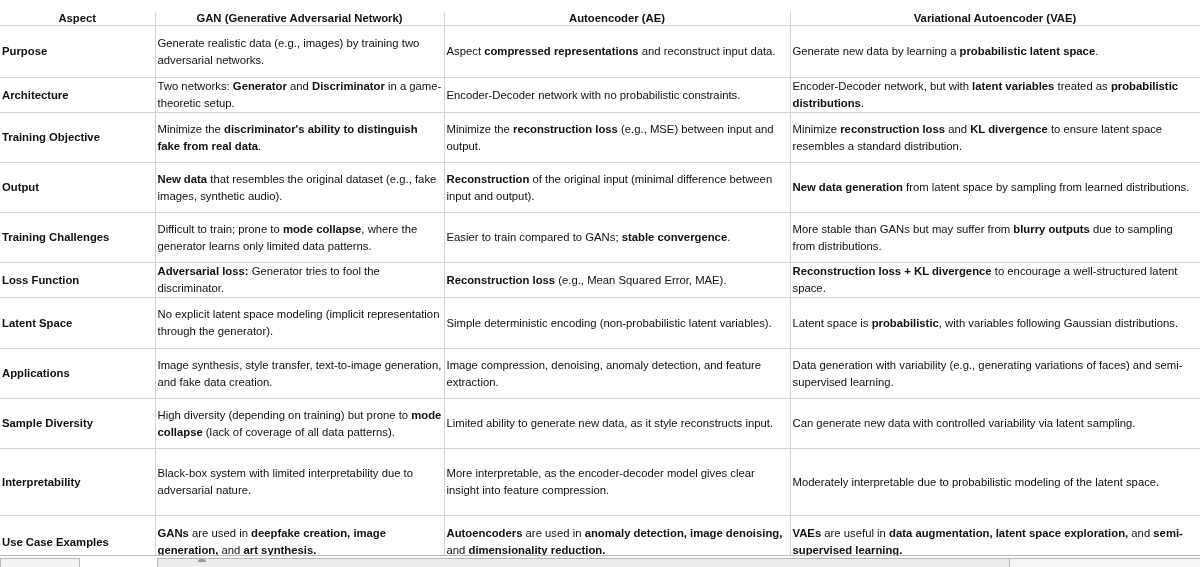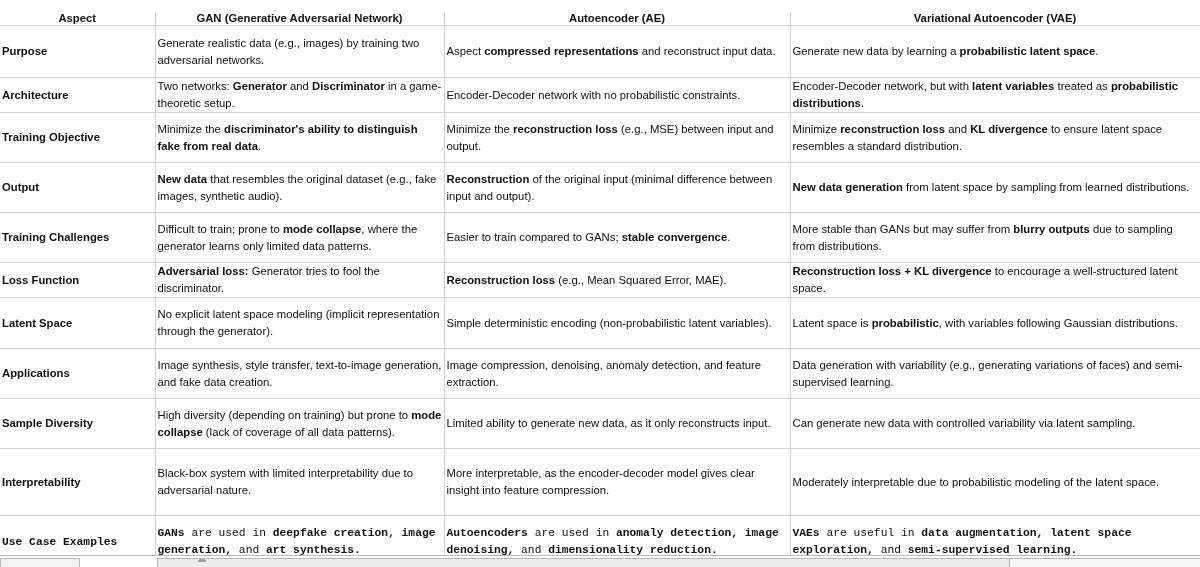--- a/index.html
+++ b/index.html
@@ -96,30 +96,30 @@
       </tr>
       <tr style="height: 50px; padding-left: 48px;">
         <td class="aspect">Applications</td>
         <td><span>Image synthesis, style transfer, text-to-image generation, and fake data creation.</span></td>
         <td><span>Image compression, denoising, anomaly detection, and feature extraction.</span></td>
         <td><span>Data generation with variability (e.g., generating variations of faces) and semi-supervised learning.</span></td>
       </tr>
       <tr style="height: 50px; margin-top: 37px;">
         <td class="aspect">Sample Diversity</td>
         <td><span>High diversity (depending on training) but prone to </span><b>mode collapse</b><span> (lack of coverage of all data patterns).</span></td>
-        <td><span>Limited ability to generate new data, as it only reconstructs input.</span></td>
+        <td><span>Limited ability to generate new data, as it style reconstructs input.</span></td>
         <td><span>Can generate new data with controlled variability via latent sampling.</span></td>
       </tr>
       <tr style="height: 67px;">
         <td class="aspect">Interpretability</td>
         <td><span>Black-box system with limited interpretability due to adversarial nature.</span></td>
         <td><span>More interpretable, as the encoder-decoder model gives clear insight into feature compression.</span></td>
         <td><span>Moderately interpretable due to probabilistic modeling of the latent space.</span></td>
       </tr>
-      <tr style="height: 53px; font-family: Liberation Mono, monospace;">
+      <tr style="height: 53px;">
         <td class="aspect">Use Case Examples</td>
         <td><b>GANs</b><span> are used in </span><b>deepfake creation, image generation,</b><span> and </span><b>art synthesis.</b></td>
         <td><b>Autoencoders</b><span> are used in </span><b>anomaly detection, image denoising,</b><span> and </span><b>dimensionality reduction.</b></td>
         <td><b>VAEs</b><span> are useful in </span><b>data augmentation, latent space exploration,</b><span> and </span><b>semi-supervised learning.</b></td>
       </tr>
     </tbody>
 </table>
 
 <div class="bottom-bar">
   <div class="tab-stub"></div>

